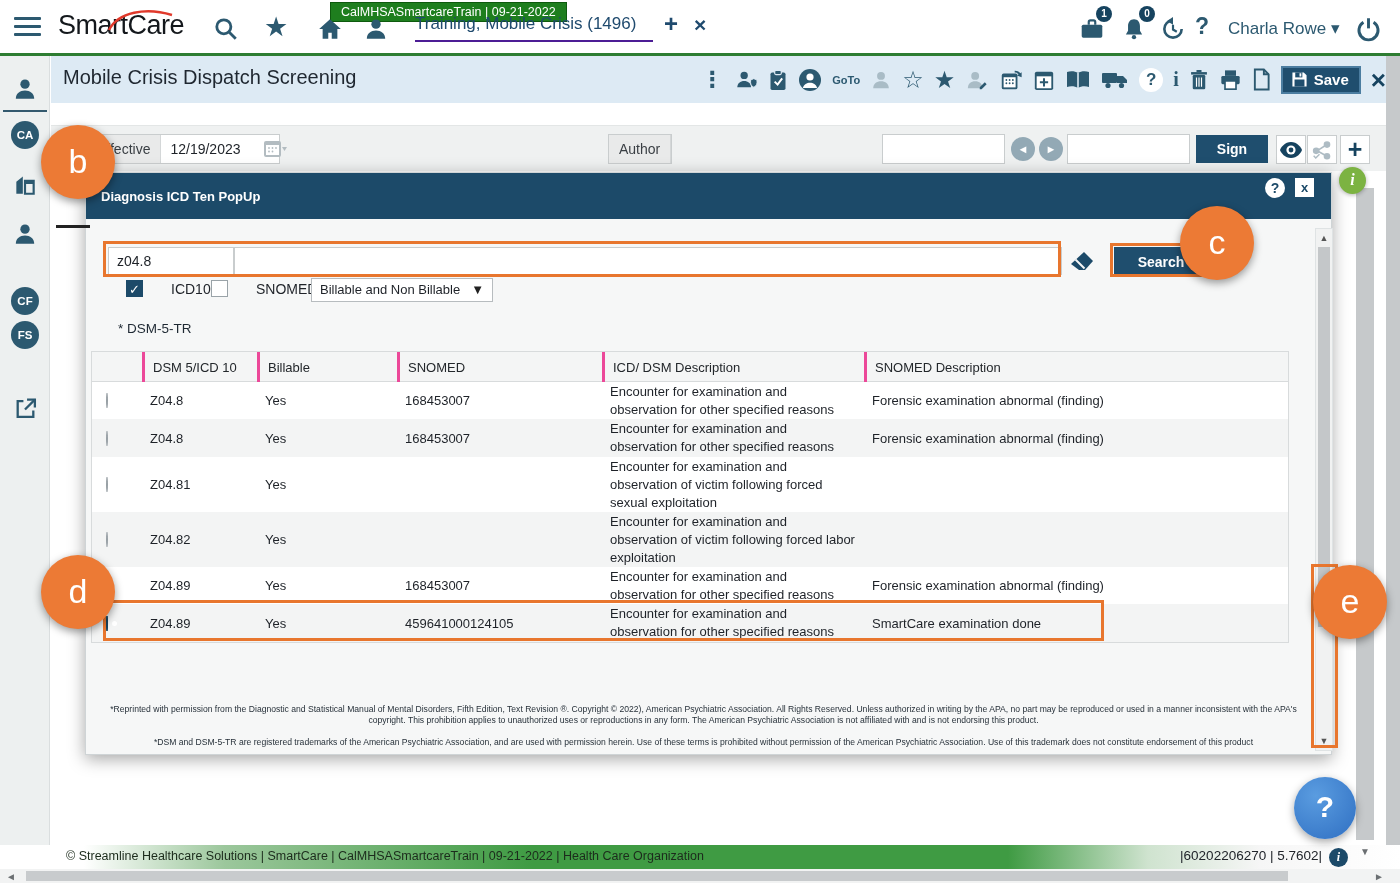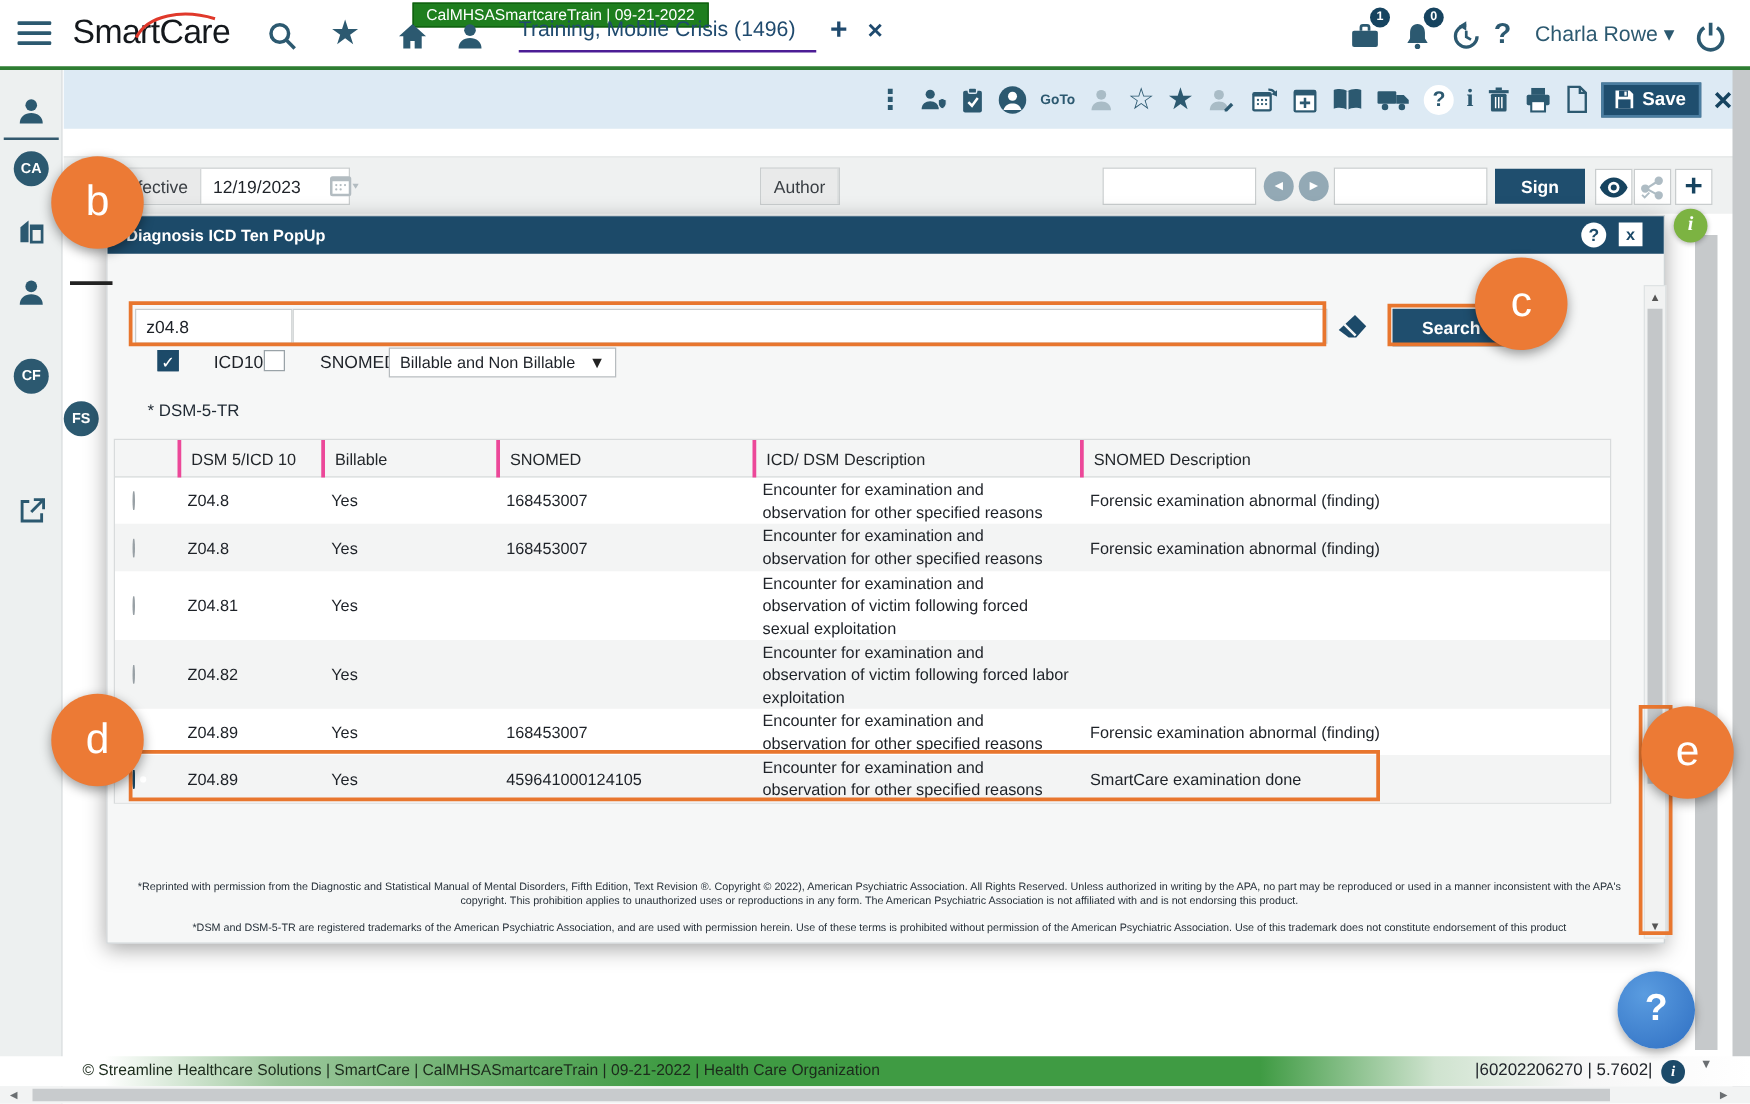--- a/index.html
+++ b/index.html
@@ -44,21 +44,21 @@
   .fgroup{position:absolute;top:8px;height:30px;display:flex;border:1px solid #c9cdce;background:#fff;}
   .flabel{background:#e9eaea;border-right:1px solid #d4d7d8;font-size:14px;color:#3a3f44;padding:0 10px;display:flex;align-items:center;white-space:nowrap;}
   .fvalue{font-size:14px;color:#1e2228;padding:0 9px;display:flex;align-items:center;white-space:nowrap;}
   .finput{position:absolute;top:8px;height:30px;background:#fff;border:1px solid #c9cdce;}
   .navcircle{position:absolute;top:11px;width:24px;height:24px;border-radius:50%;background:#93a9b5;color:#fff;font-size:11px;text-align:center;line-height:24px;}
   .sign-btn{position:absolute;left:1145px;top:9px;width:72px;height:28px;background:#1f4e6e;color:#fff;font-size:14px;font-weight:bold;text-align:center;line-height:28px;cursor:pointer;}
   .sqbtn{position:absolute;top:9px;width:30px;height:29px;background:#fff;border:1px solid #c9cdce;display:flex;align-items:center;justify-content:center;}
 
   
   .popup{position:absolute;left:85px;top:172px;width:1247px;height:583px;background:#f6f7f7;border:1px solid #cfd4d6;box-shadow:0 4px 16px rgba(0,0,0,.35);}
-  .popup-head{position:absolute;left:0;top:0;width:100%;height:30px;background:#1c4a69;display:flex;align-items:center;}
+  .popup-head{position:absolute;left:0;top:0;width:100%;height:46px;background:#1c4a69;display:flex;align-items:center;}
   .popup-title{color:#fff;font-size:13px;font-weight:bold;margin-left:15px;}
   .ph-q{position:absolute;right:46px;top:5px;width:20px;height:20px;border-radius:50%;background:#fff;color:#1c4a69;font-weight:bold;font-size:14px;text-align:center;line-height:20px;}
   .ph-x{position:absolute;right:17px;top:5px;width:19px;height:19px;background:#fff;color:#1c4a69;font-weight:bold;font-size:13px;text-align:center;line-height:19px;}
   .pinput{position:absolute;background:#fff;border:1px solid #c9cdce;font-size:14px;color:#1e2228;padding:0 8px;font-family:inherit;}
   .search-btn{position:absolute;left:1028px;top:74px;width:94px;height:30px;background:#1f4e6e;color:#fff;font-size:14px;font-weight:bold;text-align:center;line-height:30px;cursor:pointer;}
   .cb{position:absolute;width:17px;height:17px;border:1px solid #9aa3a8;background:#fff;}
   .cb.checked{background:#1c4a69;border-color:#1c4a69;color:#fff;font-size:13px;font-weight:bold;text-align:center;line-height:17px;}
   .cb-label{position:absolute;font-size:14px;color:#1e2228;margin-left:20px;}
   .pselect{position:absolute;left:225px;top:105px;width:182px;height:24px;background:#fff;border:1px solid #b7bcbf;font-size:13px;color:#1e2228;line-height:22px;padding:0 8px;}
   .pselect .caret{position:absolute;right:8px;top:0;font-size:13px;color:#222;}
@@ -194,31 +194,32 @@
           <path d="M12 9 h8 v3 h-8 Z"></path>
         </svg>
       </span>
     <span class="sb-icon" style="top:165px;">
       <svg width="26" height="26" viewBox="0 0 24 24" fill="#2c5970">
           <circle cx="12" cy="7.5" r="4.3"></circle>
           <path d="M3.5 21 c0-5 3.8-7.7 8.5-7.7 s8.5 2.7 8.5 7.7 Z"></path>
         </svg>
       </span>
     <span class="sb-badge" style="top:198px;margin-top:33px;">CF</span>
-    <span class="sb-badge" style="top:265px;margin-left:40px;">FS</span>
+    <span class="sb-badge" style="top:265px;">FS</span>
     <span class="sb-icon" style="top:340px;">
       <svg width="25" height="25" viewBox="0 0 24 24" fill="none" stroke="#2c5970" stroke-width="2.2">
           <path d="M10 5 H4.5 V20 H19.5 V14"></path>
           <path d="M13.5 3.5 H21 V11"></path>
           <line x1="21" y1="3.5" x2="11.5" y2="13"></line>
         </svg>
       </span>
   </div>
 
   <div class="pagehead">
+    <div class="pagetitle">Mobile Crisis Dispatch Screening</div>
     <div class="toolbar">
       <span style="font-size:22px;font-weight:bold;letter-spacing:1px;">⋮</span>
       <span>
           <svg width="24" height="22" viewBox="0 0 24 24" fill="#2c5970">
             <circle cx="10" cy="7" r="4"></circle>
             <path d="M2.5 20 c0-4.5 3.4-7 7.5-7 s7.5 2.5 7.5 7 Z"></path>
             <path d="M17 12 l3.5-1.5 3.5 1.5 v3 c0 2.5-1.8 4-3.5 4.8 -1.7-.8-3.5-2.3-3.5-4.8 Z" stroke="#ddeaf4" stroke-width="1"></path>
           </svg>
         </span>
       <span>

